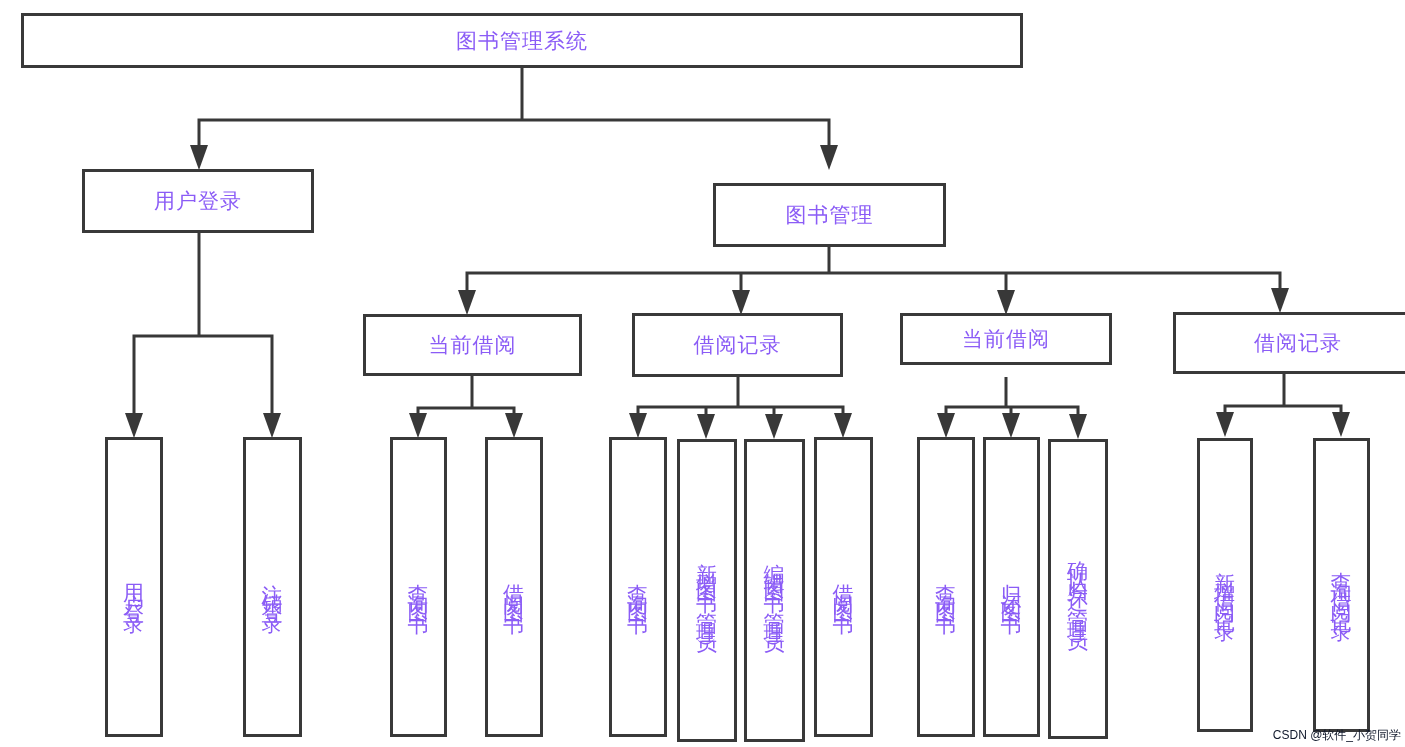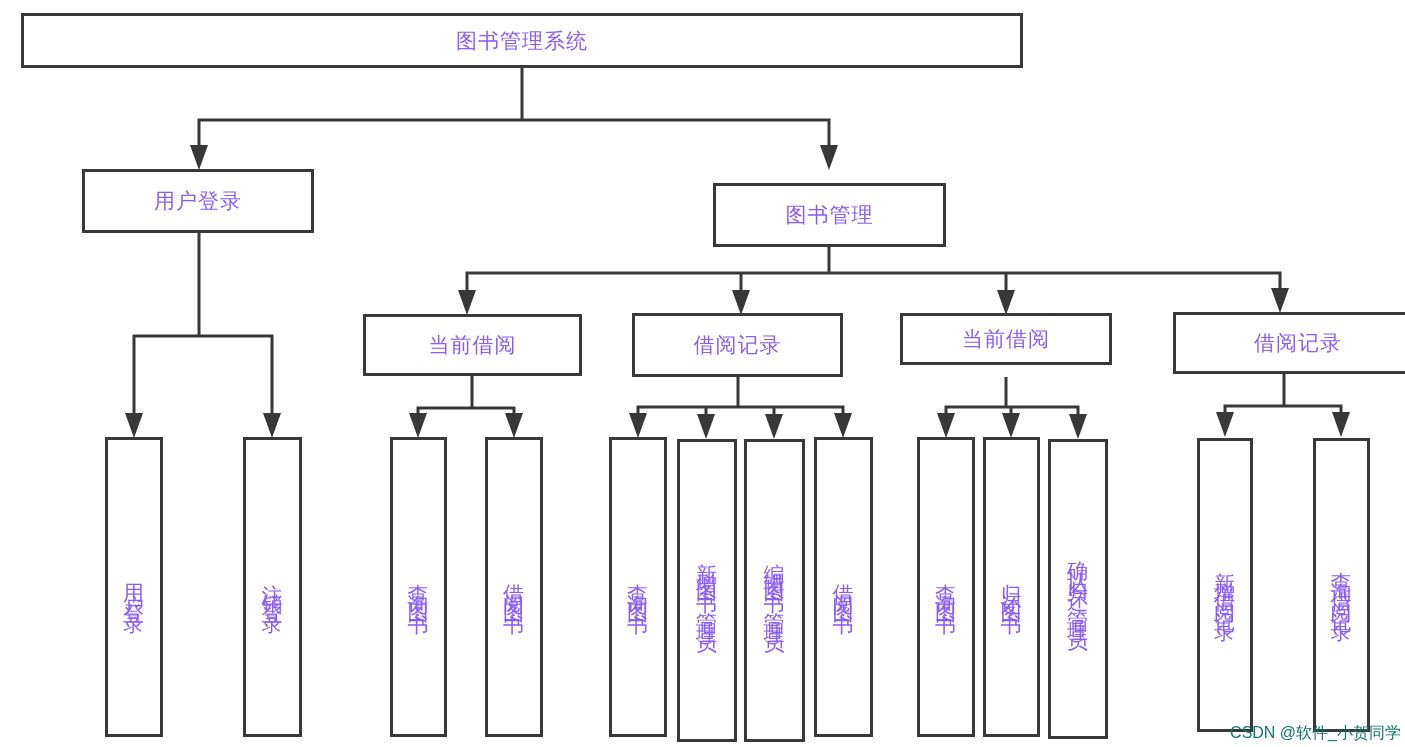--- a/index.html
+++ b/index.html
@@ -59,22 +59,22 @@
   #n-bb-borrow      { left: 814px;  top: 437px; width: 59px;   height: 300px; }
   #n-cb-query       { left: 917px;  top: 437px; width: 58px;   height: 300px; }
   #n-cb-return      { left: 983px;  top: 437px; width: 57px;   height: 300px; }
   #n-cb-confirm     { left: 1048px; top: 439px; width: 60px;   height: 300px; }
   #n-br-add         { left: 1197px; top: 438px; width: 56px;   height: 294px; }
   #n-br-query       { left: 1313px; top: 438px; width: 57px;   height: 294px; }
   #watermark {
     position: absolute;
     right: 4px;
     bottom: 3px;
-    font-size: 16px;
-    color: #0f766e;
+    font-size: 12px;
+    color: #0f172a;
     z-index: 5;
     white-space: nowrap;
   }
 </style>
 </head>
 <body>
 
 <div id="stage">
 
   <svg id="connectors" viewBox="0 0 1405 747" xmlns="http://www.w3.org/2000/svg">

